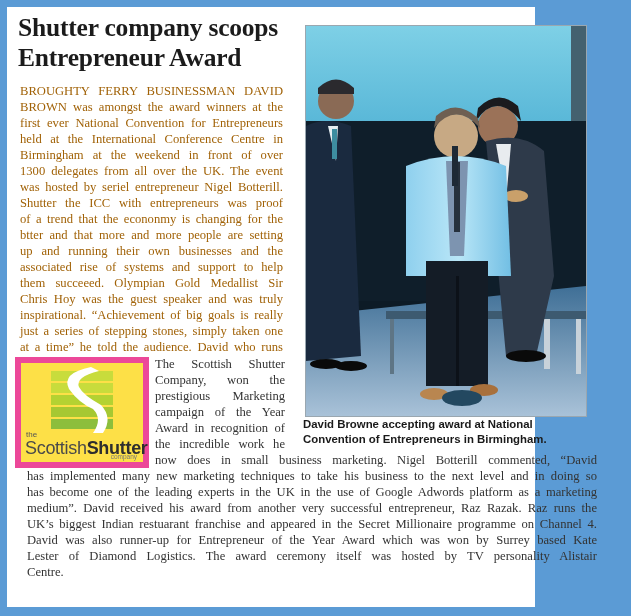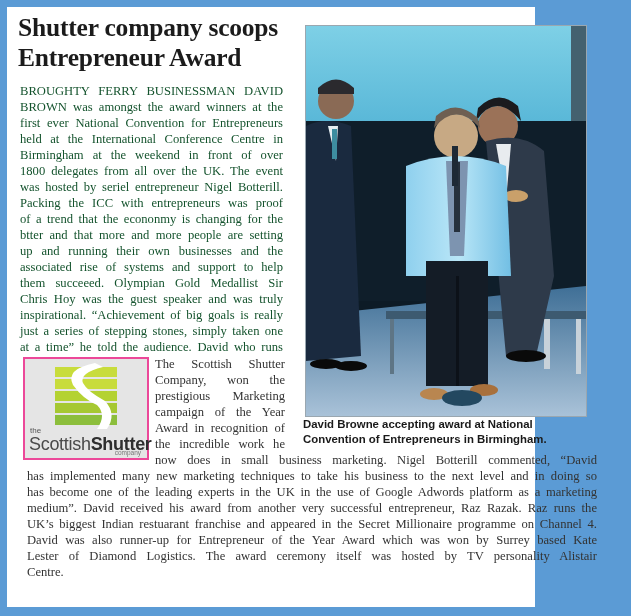--- a/index.html
+++ b/index.html
@@ -15,38 +15,38 @@
   .headline {
     position: absolute; left: 11px; top: 6px; width: 290px;
     margin: 0;
     font-family: "Liberation Serif", serif;
     font-weight: bold; font-size: 25.5px; line-height: 30px;
     color: #1b1b1b;
     letter-spacing: -0.2px;
   }
   .col-text {
     position: absolute; left: 13px; top: 76px; width: 263px;
-    font-size: 12.6px; line-height: 16px; color: #14532d;
+    font-size: 12.6px; line-height: 16px; color: #a16207;
     text-align: justify;
     text-align-last: justify;
   }
   .col-text .ln { display: block; white-space: nowrap; }
   .photo {
     position: absolute; left: 298px; top: 18px; width: 280px; height: 390px;
     overflow: hidden;
     border: 1px solid #9aa7b0;
   }
   .caption {
     position: absolute; left: 296px; top: 410px; width: 290px;
     font-family: "Liberation Sans", sans-serif; font-weight: bold;
     font-size: 11.4px; line-height: 15px; color: #1a1a1a;
   }
   .logo-box {
-    position: absolute; left: 16px; top: 350px; width: 122px; height: 99px;
-    border: 2px solid #ec4899; background: #e5e5e5;
+    position: absolute; left: 8px; top: 350px; width: 122px; height: 99px;
+    border: 6px solid #ec4899; background: #fde047;
   }
   .logo-the { position: absolute; left: 5px; top: 67px; font-family: "Liberation Sans", sans-serif; font-size: 8px; color: #555; }
   .logo-name { position: absolute; left: 4px; top: 75px; font-family: "Liberation Sans", sans-serif; font-size: 18px; color: #4a4a4a; white-space: nowrap; letter-spacing: -0.3px; }
   .logo-name b { color: #2e2e2e; }
   .logo-company { position: absolute; right: 6px; top: 90px; font-family: "Liberation Sans", sans-serif; font-size: 6.5px; color: #777; }
   .wrap-text {
     position: absolute; left: 148px; top: 349px; width: 130px;
     font-size: 12.6px; line-height: 16px; color: #333;
   }
   .wrap-text .ln { display: block; white-space: nowrap; text-align: justify; text-align-last: justify; }
@@ -67,23 +67,23 @@
     <span>Shutter company scoops</span><br>
     <span>Entrepreneur Award</span>
   </h1>
 
   <div class="col-text">
     <span class="ln">BROUGHTY FERRY BUSINESSMAN DAVID</span>
     <span class="ln">BROWN was amongst the award winners at  the</span>
     <span class="ln">first ever National Convention for Entrepreneurs</span>
     <span class="ln">held at the International Conference Centre in</span>
     <span class="ln">Birmingham at the weekend in front of over</span>
-    <span class="ln">1800  delegates from all over the UK. The event</span>
+    <span class="ln">1300  delegates from all over the UK. The event</span>
     <span class="ln">was hosted by seriel entrepreneur Nigel Botterill.</span>
-    <span class="ln">Packing  the  ICC  with entrepreneurs was proof</span>
+    <span class="ln">Shutter  the  ICC  with entrepreneurs was proof</span>
     <span class="ln">of a trend that the econonmy is changing for  the</span>
     <span class="ln">btter and that more and  more people are  setting</span>
     <span class="ln">up and running their own businesses and the</span>
     <span class="ln">associated rise of systems and support to help</span>
     <span class="ln">them succeeed. Olympian Gold Medallist Sir</span>
     <span class="ln">Chris Hoy was the guest speaker and was truly</span>
     <span class="ln">inspirational. “Achievement of big goals is really</span>
     <span class="ln">just a series of stepping stones, simply taken one</span>
     <span class="ln">at a time”  he  told the audience. David who runs</span>
   </div>

